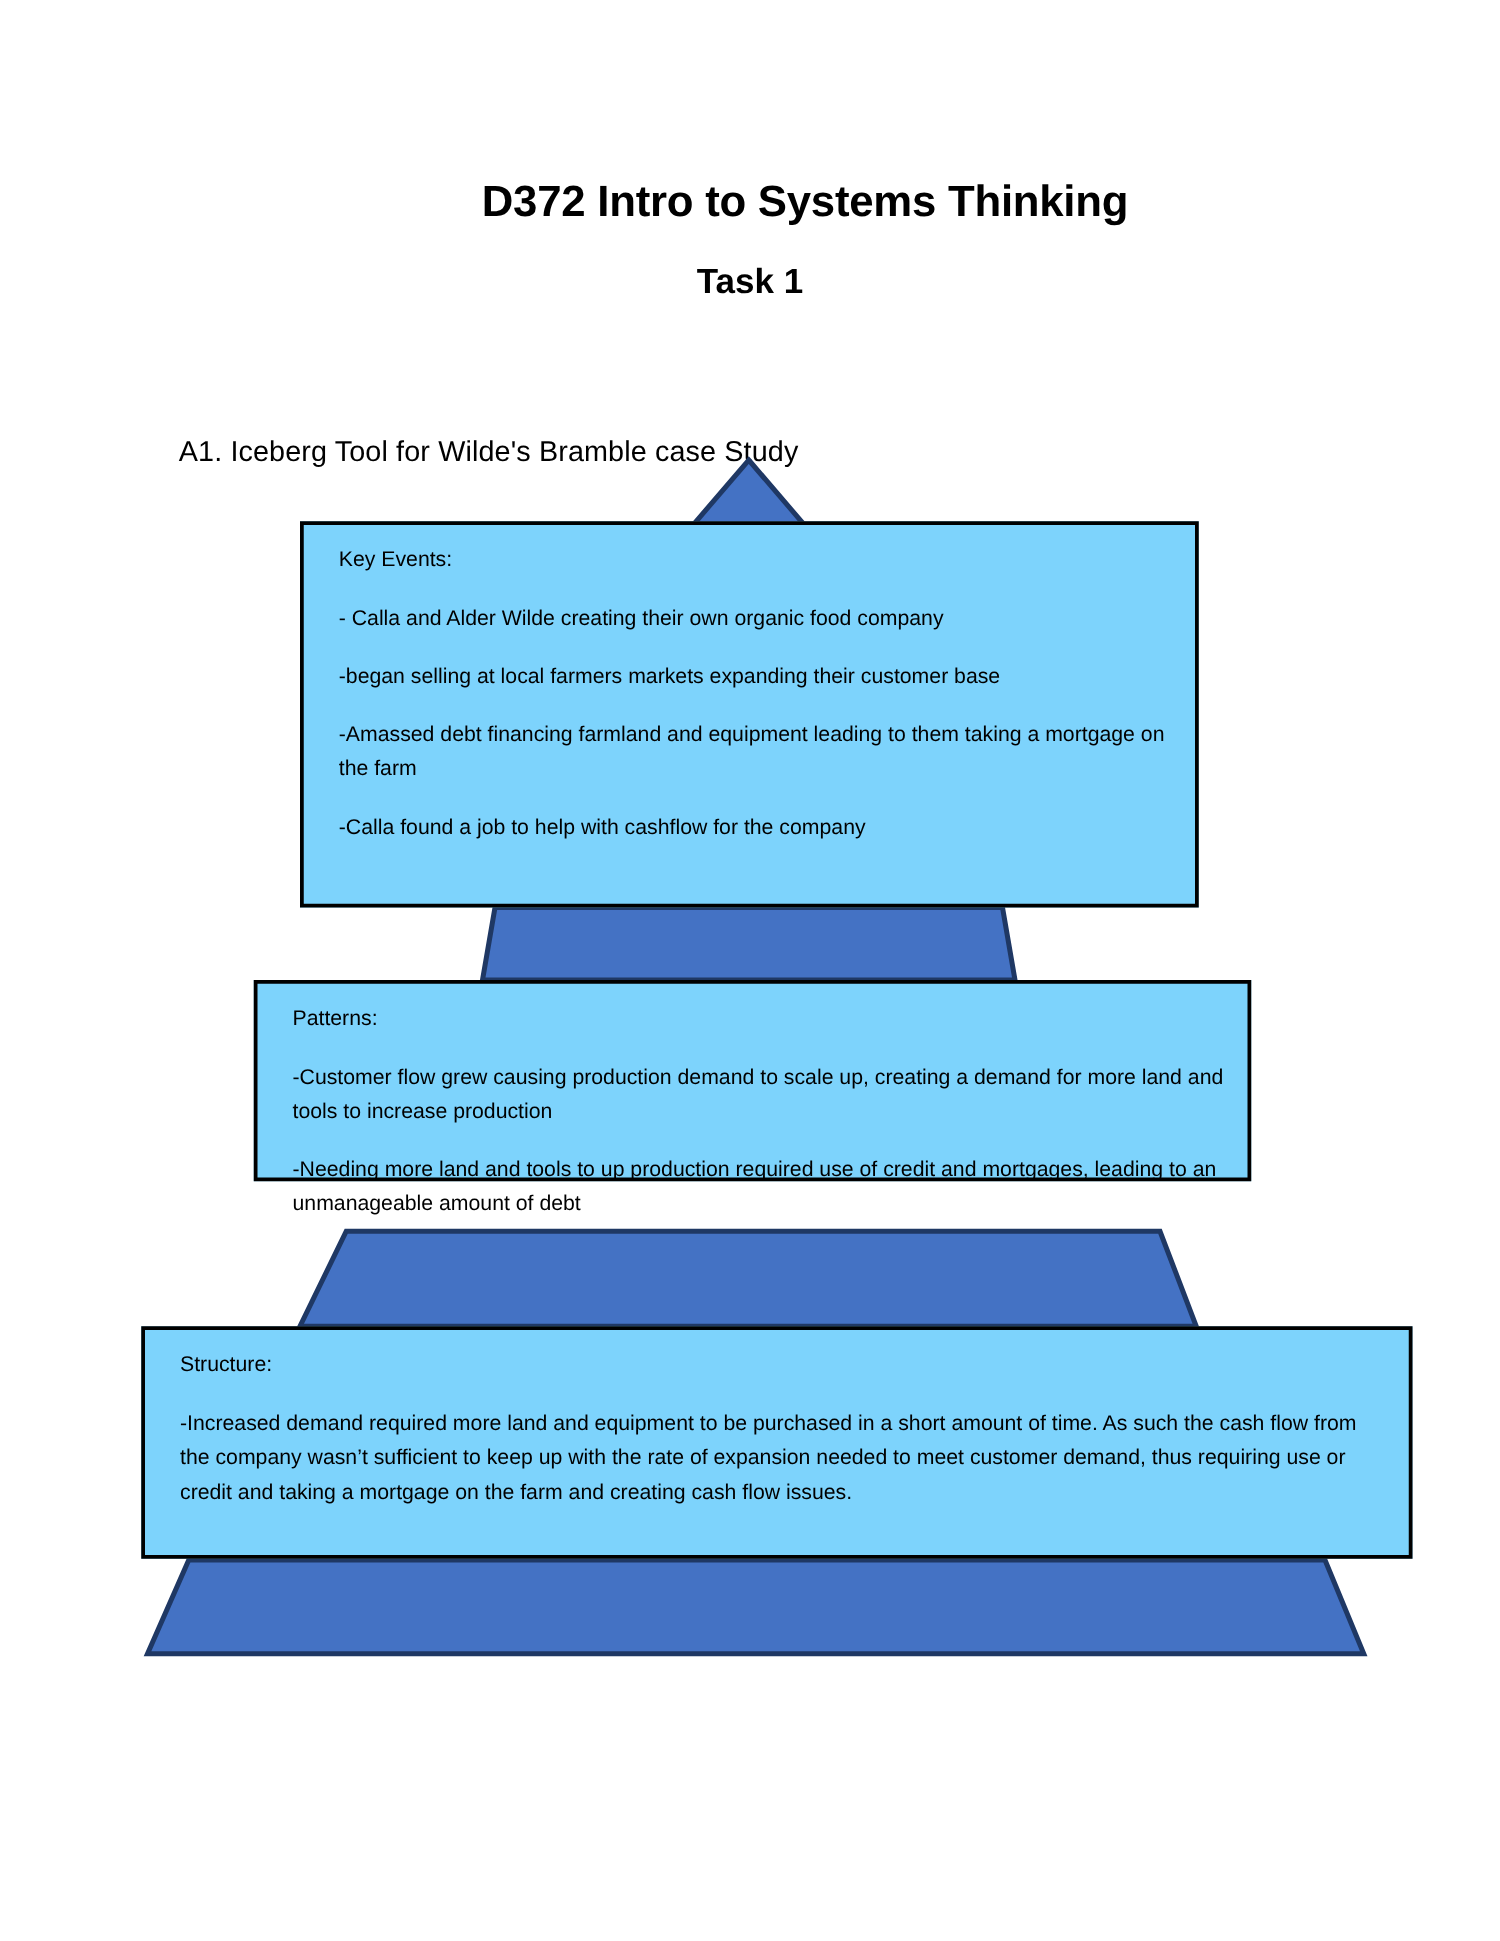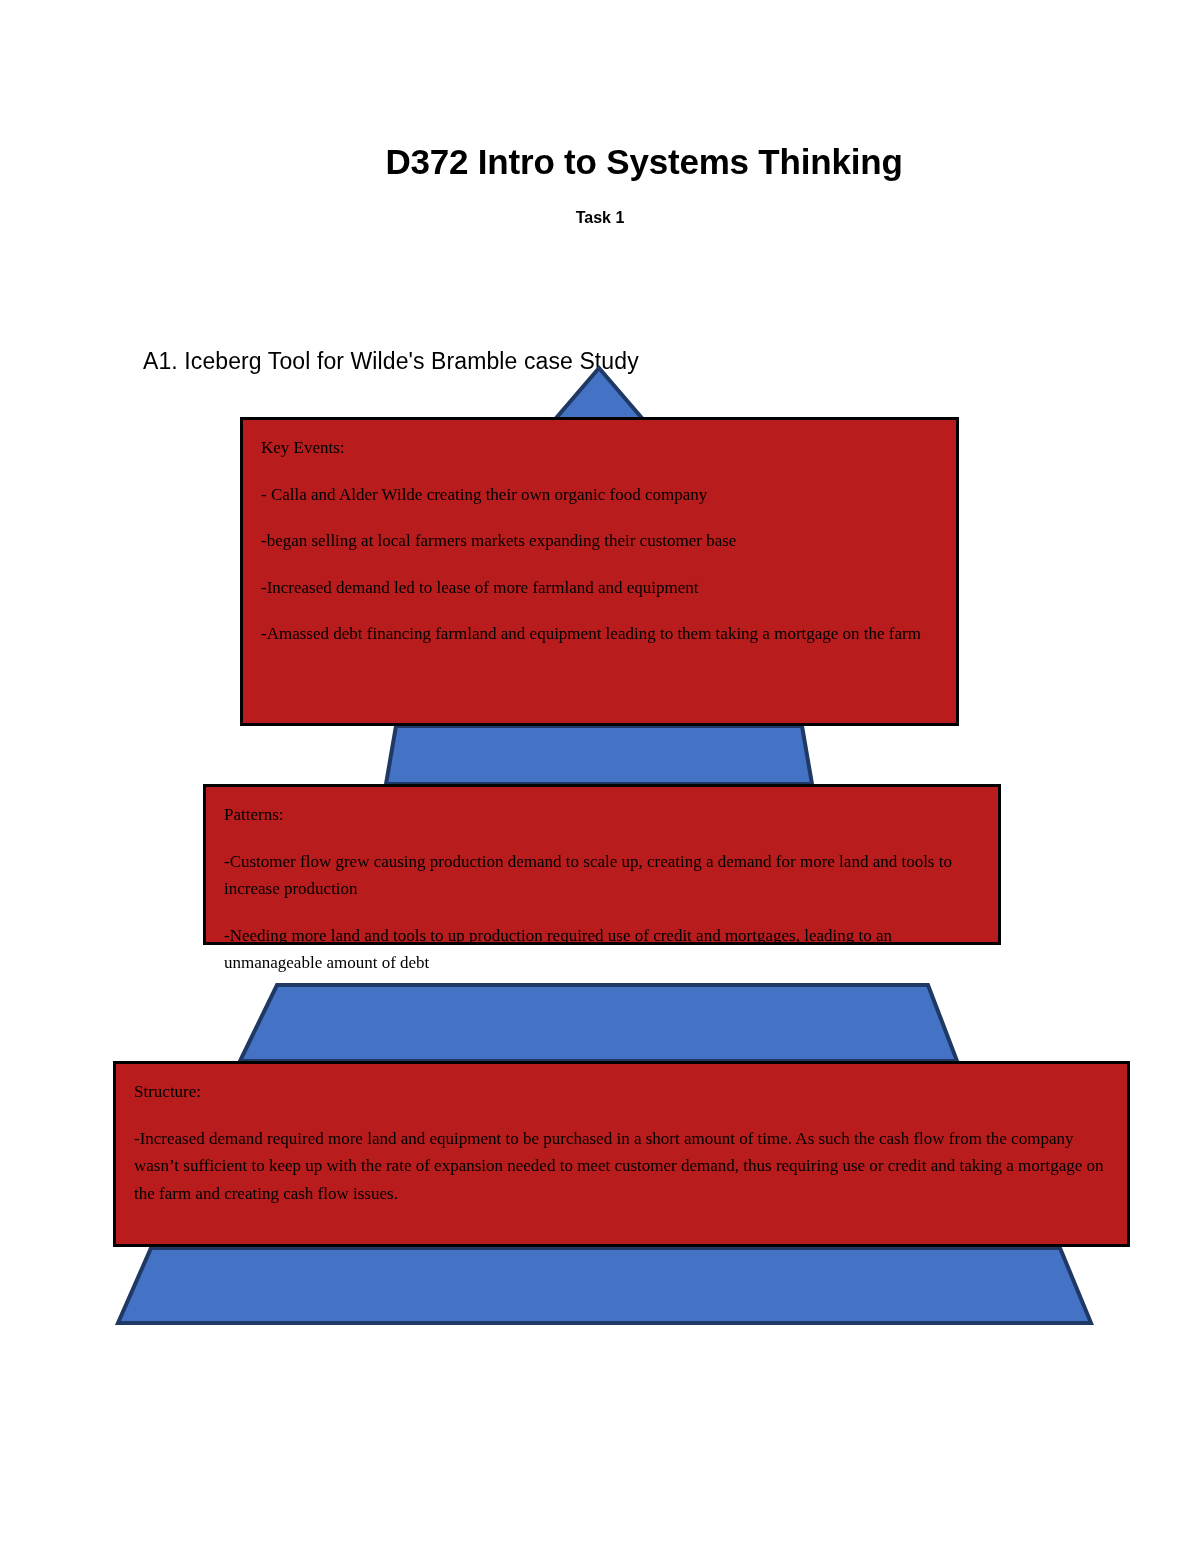--- a/index.html
+++ b/index.html
@@ -33,21 +33,21 @@
     letter-spacing: -0.2px;
     line-height: 1.15;
     padding-left: 44px;
   }
   .doc-subtitle {
     position: absolute;
     left: 0;
     top: 209px;
     width: 1200px;
     text-align: center;
-    font-size: 16px;
+    font-size: 28px;
     font-weight: bold;
   }
   .section-heading {
     position: absolute;
     left: 143px;
     top: 308px;
     font-size: 23px;
     font-weight: normal;
     letter-spacing: 0.1px;
     margin-top: 40px;
@@ -58,25 +58,24 @@
     position: absolute;
     left: 0;
     top: 0;
     width: 1200px;
     height: 1553px;
   }
 
   
   .tier-box {
     position: absolute;
-    background: #b91c1c;
+    background: #7dd3fc;
     border: 3px solid #000000;
     box-sizing: border-box;
-    padding: 16px 18px 14px 18px;
-    font-family: Liberation Serif, serif;
+    padding: 16px 18px 14px 28px;
   }
   .tier-label {
     font-size: 17px;
     line-height: 1.45;
     margin: 0 0 20px 0;
   }
   .tier-line {
     font-size: 17px;
     line-height: 1.62;
     margin: 0 0 19px 0;
@@ -123,22 +122,22 @@
 
     <polygon points="277,985 928,985 957,1061 240,1061" fill="#4472C4" stroke="#1F3864" stroke-width="4" stroke-linejoin="miter"></polygon>
 
     <polygon points="151,1248 1060,1248 1091,1323 118,1323" fill="#4472C4" stroke="#1F3864" stroke-width="4" stroke-linejoin="miter"></polygon>
   </svg>
 
   <div class="tier-box" id="box-key-events">
     <p class="tier-label">Key Events:</p>
     <p class="tier-line">- Calla and Alder Wilde creating their own organic food company</p>
     <p class="tier-line">-began selling at local farmers markets expanding their customer base</p>
-    <p class="tier-line">-Increased demand led to lease of more farmland and equipment</p>
     <p class="tier-line">-Amassed debt financing farmland and equipment leading to them taking a mortgage on the farm</p>
+    <p class="tier-line">-Calla found a job to help with cashflow for the company</p>
   </div>
 
   <div class="tier-box" id="box-patterns">
     <p class="tier-label">Patterns:</p>
     <p class="tier-line">-Customer flow grew causing production demand to scale up, creating a demand for more land and tools to increase production</p>
     <p class="tier-line">-Needing more land and tools to up production required use of credit and mortgages, leading to an unmanageable amount of debt</p>
   </div>
 
   <div class="tier-box" id="box-structure">
     <p class="tier-label">Structure:</p>

